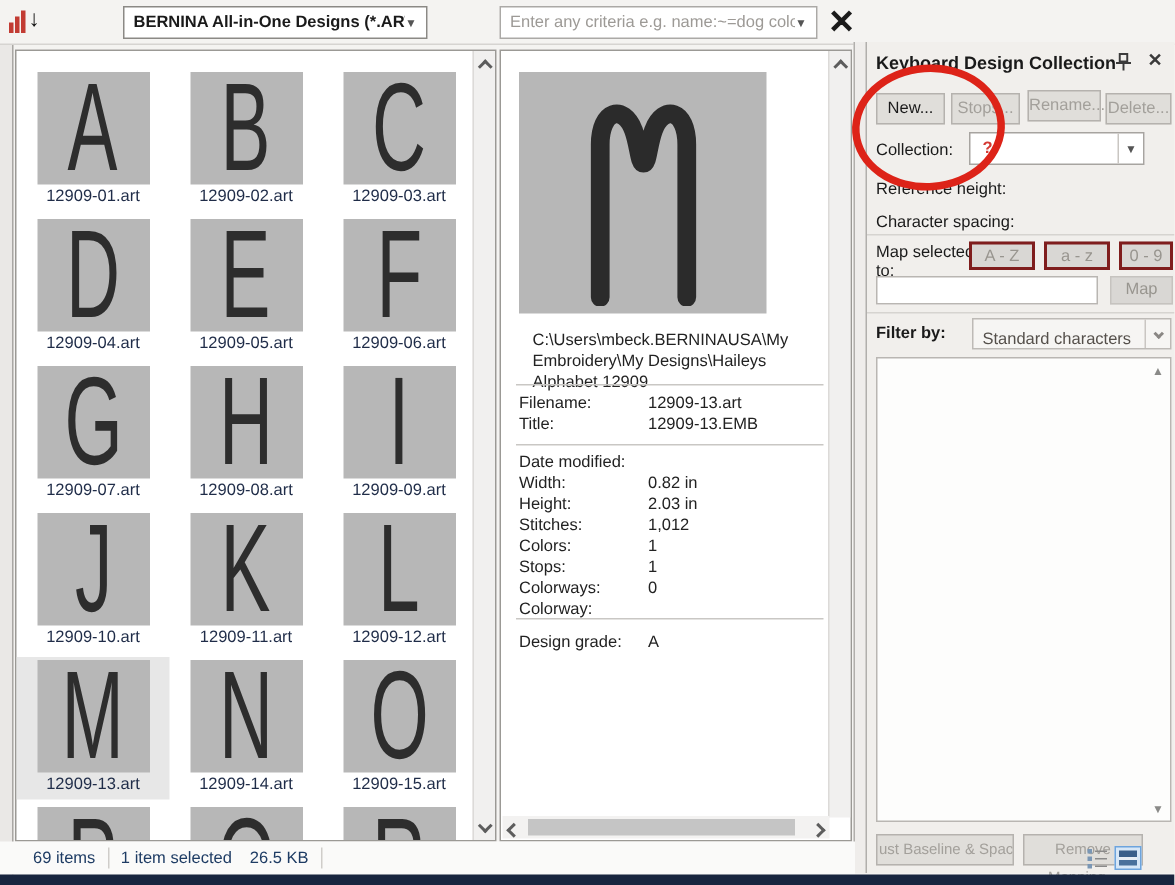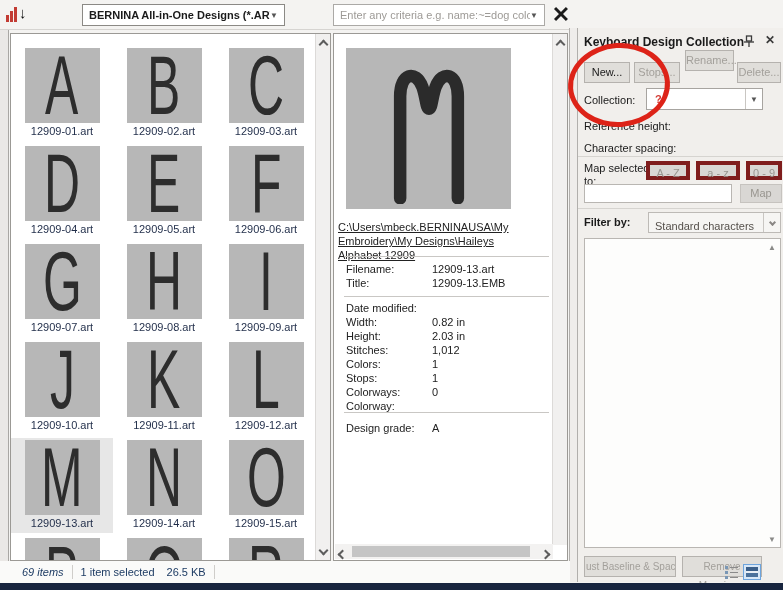--- a/index.html
+++ b/index.html
@@ -83,21 +83,21 @@
   
   .mid-panel {
     position:absolute; left:333px; top:33px; width:235px; height:528px;
     background:#fff; border:1px solid #9b9995; overflow:hidden;
   }
   .mid-panel .vscroll { right:0; height:calc(100% - 15px); }
   .preview-box {
     position:absolute; left:12px; top:14px; width:165px; height:161px;
     background:#b7b7b7; display:flex; align-items:center; justify-content:center;
   }
-  .path-text { position:absolute; left:4px; top:186px; width:196px; line-height:14px; color:#222; word-wrap:break-word;text-decoration:underline; }
+  .path-text { position:absolute; left:21px; top:186px; width:196px; line-height:14px; color:#222; word-wrap:break-word; }
   .sep { position:absolute; left:10px; width:205px; border-top:1px solid #c9c7c4; }
   .drow { position:absolute; left:12px; width:200px; height:14px; }
   .drow .lbl { position:absolute; left:0; color:#222; }
   .drow .val { position:absolute; left:86px; color:#222; }
   .hscroll {
     position:absolute; left:1px; bottom:1px; width:218px; height:15px;
     background:#f3f2f1;
   }
   .hscroll .sb-left  { position:absolute; left:4px;  top:4px; }
   .hscroll .sb-right { position:absolute; right:4px; top:4px; }
@@ -113,21 +113,21 @@
   .pin-icon { position:absolute; right:28px; top:7px; width:12px; height:13px; }
   .rp-close { position:absolute; right:8px; top:5px; font-size:12px; font-weight:bold; color:#3a3a3a; }
   .rp-btn {
     position:absolute; height:21px; background:#e0deda; border:1px solid #b5b2ae;
     font-size:11px; text-align:center; line-height:19px; color:#1a1a1a;
     font-family:"Liberation Sans", sans-serif;
   }
   .rp-btn.disabled { color:#a3a09b; }
   .btn-new    { left:6px;   top:34px; width:46px; }
   .btn-copy   { left:56px;  top:34px; width:46px; }
-  .btn-rename { left:107px; top:22px; width:49px; }
+  .btn-rename { left:107px; top:32px; width:49px; }
   .btn-delete { left:159px; top:34px; width:44px; }
   .red-circle {
     position:absolute; left:-10px; top:15px; width:102px; height:84px;
     border:5px solid #dd2318; border-radius:50%;
     transform:rotate(-4deg); z-index:40; pointer-events:none;
   }
   .rp-label { position:absolute; color:#1a1a1a; }
   .lbl-collection { left:6px; top:66px; }
   .collection-combo {
     position:absolute; left:68px; top:60px; width:117px; height:22px;
@@ -136,21 +136,21 @@
   .collection-combo .q { color:#d43a33; padding-left:8px; font-weight:bold; }
   .combo-dd {
     margin-left:auto; width:17px; height:100%; border-left:1px solid #c9c6c2;
     display:flex; align-items:center; justify-content:center; color:#555; font-size:8px;
   }
   .lbl-refheight { left:6px; top:92px; }
   .lbl-charspacing { left:6px; top:114px; }
   .rp-sep { position:absolute; left:0; width:205px; border-top:1px solid #d6d4d0; }
   .map-label { position:absolute; left:6px; top:134px; line-height:13px; color:#1a1a1a; }
   .range-btn {
-    position:absolute; top:133px; height:19px; background:#d9d7d4; border:4px solid #7f1d1d;
+    position:absolute; top:133px; height:19px; background:#d9d7d4; border:2px solid #7f1d1d;
     color:#98958f; font-size:11px; text-align:center; line-height:17px;
   }
   .btn-az { left:68px;  width:44px; }
   .btn-azl { left:118px; width:44px; }
   .btn-09 { left:168px; width:36px; }
   .map-input {
     position:absolute; left:6px; top:156px; width:148px; height:19px;
     background:#fff; border:1px solid #b9b6b2;
   }
   .btn-map { position:absolute; left:162px; top:156px; width:42px; height:19px;
@@ -170,21 +170,21 @@
   .list-arrow { position:absolute; right:4px; font-size:8px; color:#8a8a88; }
   .la-top { top:4px; } .la-bottom { bottom:3px; }
   .btn-adjust { left:6px; top:528px; width:92px; overflow:hidden; white-space:nowrap; font-size:10px; padding:0 1px; }
   .btn-remove { left:104px; top:528px; width:80px; font-size:10px; }
   
   .status-bar {
     position:absolute; left:0; top:561px; width:570px; height:22px;
     background:#fafaf9; display:flex; align-items:center; color:#1e3c64;
   }
   .status-bar .st { white-space:nowrap; }
-  .st-items { margin-left:22px;font-style:italic; }
+  .st-items { margin-left:22px; }
   .st-sep { width:1px; height:14px; background:#cfcdca; margin:0 8px; }
   .st-size { margin-left:12px; }
   .view-toggles { position:absolute; left:724px; top:564px; display:flex; gap:3px; }
   .list-view-icon { width:16px; height:15px; padding:2px 1px; }
   .list-view-icon .row { display:flex; align-items:center; margin-bottom:2px; }
   .list-view-icon .sq { width:3px; height:3px; background:#7a97b5; margin-right:2px; }
   .list-view-icon .ln { width:8px; height:1px; background:#8a8a8a; }
   .image-view-icon {
     width:18px; height:16px; border:1px solid #6da4dd; background:#d7e7f7; padding:2px;
   }

